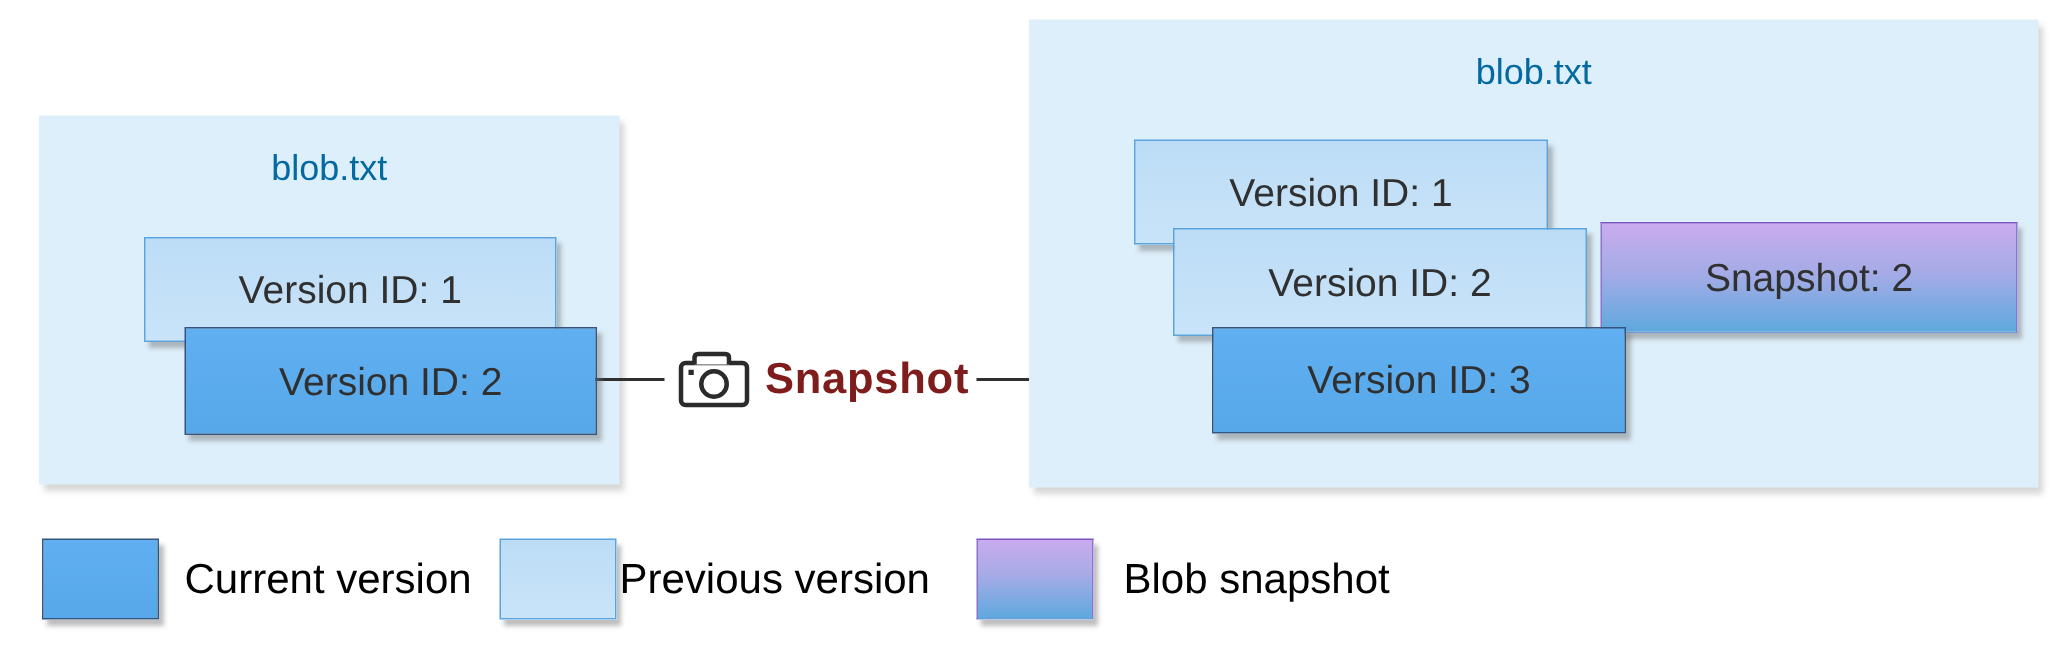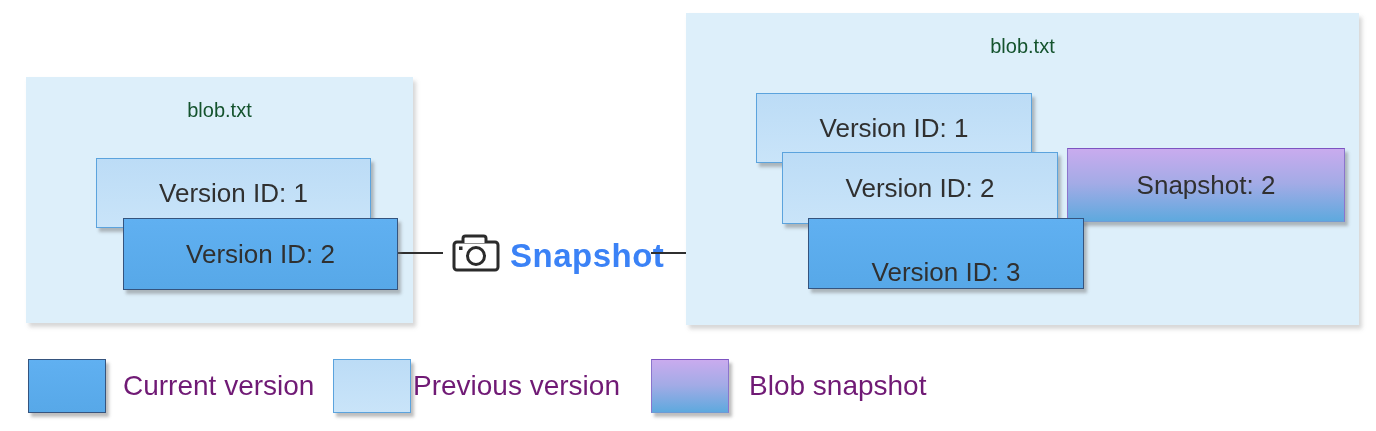--- a/index.html
+++ b/index.html
@@ -9,21 +9,21 @@
   }
   
   .panel{
     position:absolute;background:#ddeffa;
     box-shadow:3px 4px 4px rgba(140,140,140,0.35);
   }
   .panel-left{left:26px;top:77px;width:387px;height:246px;}
   .panel-right{left:686px;top:13px;width:673px;height:312px;}
   .panel-title{
     position:absolute;left:0;right:0;top:22px;text-align:center;
-    font-size:20px;color:#14532d;
+    font-size:24px;color:#0369a1;
   }
   
   .vbox{
     position:absolute;display:flex;align-items:center;justify-content:center;
     font-size:26px;color:#303030;
     box-shadow:3px 4px 3px rgba(110,110,110,0.45);
     margin-left:26px;
   }
   .vbox.previous{
     background:linear-gradient(180deg,#bcdcf6 0%,#c9e4f9 100%);
@@ -37,51 +37,51 @@
     background:linear-gradient(180deg,#c9abee 0%,#a3abe6 48%,#5ea9de 100%);
     border:1px solid;
     border-color:#7d53c1 #8b74cd #6d9bd5 #8b74cd;
   }
   
   .l-v1{left:44px;top:81px;width:273px;height:68px;z-index:1;}
   .l-v2{left:71px;top:141px;width:273px;height:70px;z-index:2;}
   
   .r-v1{left:44px;top:80px;width:274px;height:68px;z-index:1;}
   .r-v2{left:70px;top:139px;width:274px;height:70px;z-index:2;}
-  .r-v3{left:96px;top:205px;width:274px;height:69px;z-index:4;align-items:flex-end;}
+  .r-v3{left:96px;top:205px;width:274px;height:69px;z-index:4;}
   .r-snap{left:355px;top:135px;width:276px;height:72px;z-index:3;}
   
   .conn-line{position:absolute;height:2px;background:#2f2f2f;}
   .line1{left:370px;top:252px;width:73px;}
   .line2{left:651px;top:252px;width:119px;}
   .arrowhead{
     position:absolute;left:769px;top:246px;width:0;height:0;
     border-left:13px solid #2f2f2f;border-top:7px solid transparent;border-bottom:7px solid transparent;
   }
   .camera{position:absolute;left:452px;top:234px;width:48px;height:38px;}
   .conn-label{
     position:absolute;left:510px;top:237px;
-    font-size:33px;font-weight:bold;color:#3b82f6;letter-spacing:0.5px;
+    font-size:29px;font-weight:bold;color:#7f1d1d;letter-spacing:0.5px;
   }
   
   .legend-swatch{
     position:absolute;top:359px;width:76px;height:52px;
     box-shadow:3px 4px 3px rgba(110,110,110,0.45);
   }
   .legend-swatch.current{background:linear-gradient(180deg,#60b0f1,#57a8e8);border:1px solid #35547e;}
   .legend-swatch.previous{background:linear-gradient(180deg,#bcdcf6,#c9e4f9);border:1px solid #5ba3dd;}
   .legend-swatch.snapshot{
     background:linear-gradient(180deg,#c9abee 0%,#a3abe6 48%,#5ea9de 100%);
     border:1px solid;border-color:#7d53c1 #8b74cd #6d9bd5 #8b74cd;
   }
   .sw1{left:28px;}
   .sw2{left:333px;}
   .sw3{left:651px;}
   .legend-label{
-    position:absolute;top:370px;font-size:28px;color:#701a75;
+    position:absolute;top:370px;font-size:28px;color:#000000;
   }
   .ll1{left:123px;}
   .ll2{left:413px;text-align:center;}
   .ll3{left:749px;}
 </style>
 </head>
 <body>
 
 <div class="canvas">
 

